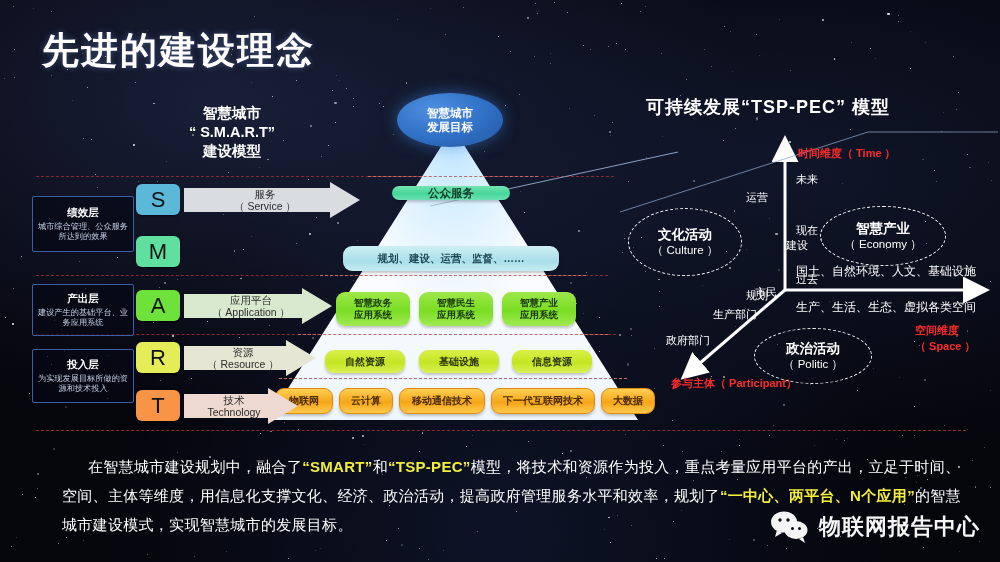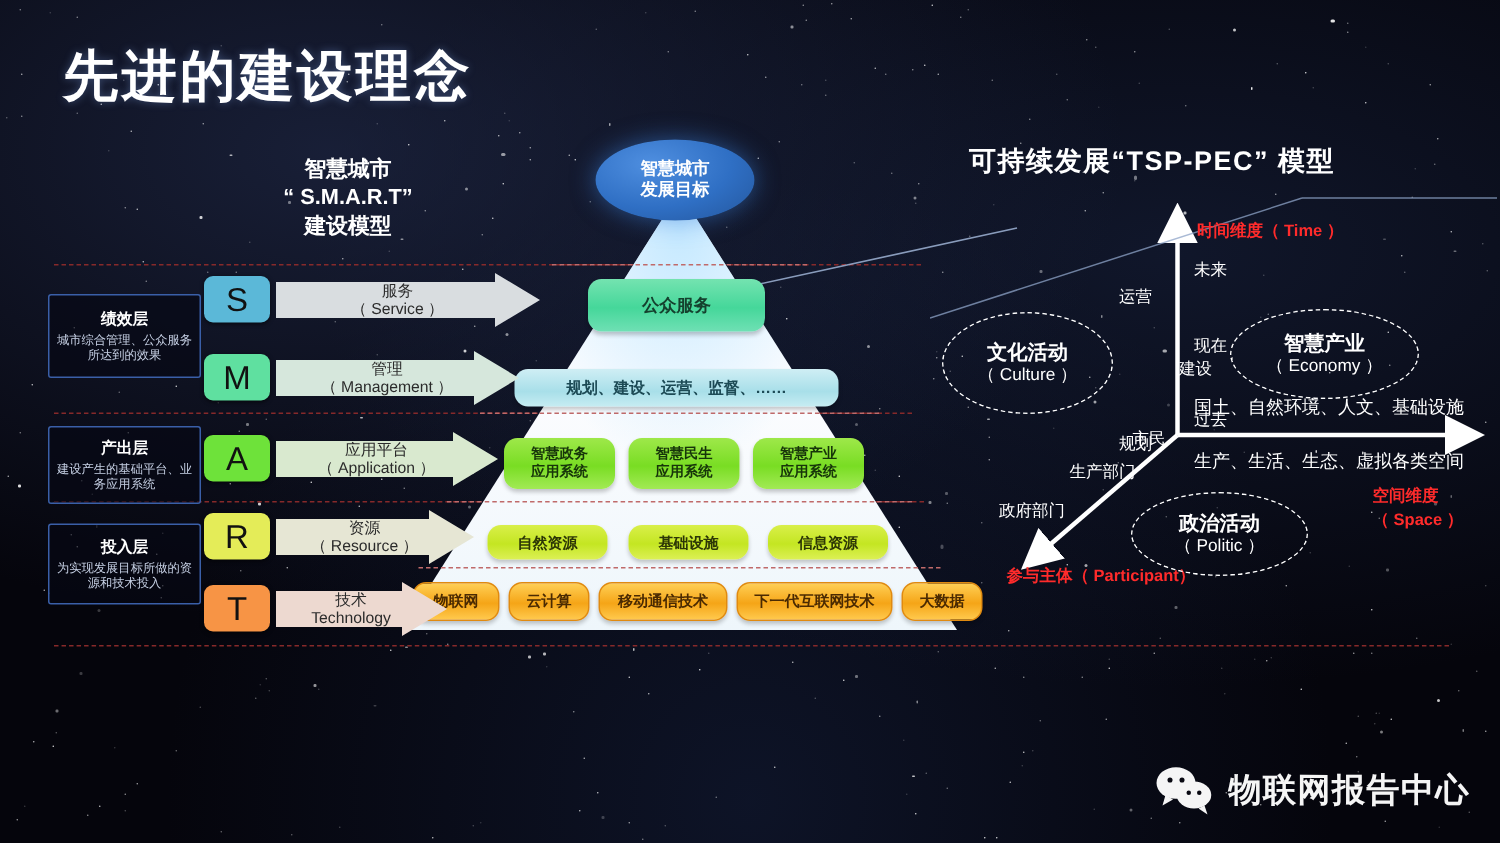--- a/index.html
+++ b/index.html
@@ -599,21 +599,21 @@
     <div>
       <div>智慧城市</div>
       <div>发展目标</div>
     </div>
   </div>
 
   <svg class="connector" width="250" height="60" viewBox="0 0 250 60">
     <line x1="0" y1="56" x2="248" y2="2" stroke="#9fb4d6" stroke-width="1.1" opacity=".85"></line>
   </svg>
 
-  <div class="cap cap-green" style="left:392px;top:186px;width:118px;height:35px;font-size:11.5px;">
+  <div class="cap cap-green" style="left:392px;top:186px;width:118px;height:14px;font-size:11.5px;">
     <span>公众服务</span>
   </div>
 
   <div class="cap cap-teal" style="left:343px;top:246px;width:216px;height:25px;font-size:10.5px;">
     <span>规划、建设、运营、监督、……</span>
   </div>
 
   <div class="cap cap-lime" style="left:336px;top:292px;width:74px;height:34px;font-size:9.5px;line-height:12px;">
     <div>
       <div>智慧政务</div>
@@ -672,26 +672,20 @@
     <span>R</span>
   </div>
   <div class="tile" style="left:136px;top:390px;background:#f79445;">
     <span>T</span>
   </div>
 
   <div class="arrowbar" style="left:184px;top:182px;width:176px;background:#d9dde0;clip-path:polygon(0 6px,146px 6px,146px 0,176px 18px,146px 36px,146px 30px,0 30px);">
     <div class="lbl">
       <div>服务</div>
       <div>（ Service ）</div>
-    </div>
-  </div>
-  <div class="arrowbar" style="left:184px;top:234px;width:162px;background:#d6e7dc;clip-path:polygon(0 6px,132px 6px,132px 0,162px 18px,132px 36px,132px 30px,0 30px);">
-    <div class="lbl">
-      <div>管理</div>
-      <div>（ Management ）</div>
     </div>
   </div>
   <div class="arrowbar" style="left:184px;top:288px;width:148px;background:#d9e9cf;clip-path:polygon(0 6px,118px 6px,118px 0,148px 18px,118px 36px,118px 30px,0 30px);">
     <div class="lbl">
       <div>应用平台</div>
       <div>（ Application ）</div>
     </div>
   </div>
   <div class="arrowbar" style="left:184px;top:340px;width:132px;background:#e6e6d4;clip-path:polygon(0 6px,102px 6px,102px 0,132px 18px,102px 36px,102px 30px,0 30px);">
     <div class="lbl">
@@ -766,20 +760,23 @@
     <div class="tsp-oval" style="left:200px;top:76px;width:124px;height:58px;">
       <div class="l1">智慧产业</div>
       <div class="l2">（ Economy ）</div>
     </div>
     <div class="tsp-oval" style="left:134px;top:198px;width:116px;height:54px;">
       <div class="l1">政治活动</div>
       <div class="l2">（ Politic ）</div>
     </div>
   </div>
 
+  <div class="para">
+    <span style="display:inline-block;width:26px;"></span><span>在智慧城市建设规划中，融合了</span><span class="hi">“SMART”</span><span>和</span><span class="hi">“TSP-PEC”</span><span>模型，将技术和资源作为投入，重点考量应用平台的产出，立足于时间、空间、主体等维度，用信息化支撑文化、经济、政治活动，提高政府管理服务水平和效率，规划了</span><span class="hi">“一中心、两平台、N个应用”</span><span>的智慧城市建设模式，实现智慧城市的发展目标。</span>
+  </div>
 
   <div class="watermark">
     <div class="wm-logo">
       <svg width="40" height="34" viewBox="0 0 40 34">
         <ellipse cx="14" cy="12" rx="13" ry="10.5" fill="#ffffff"></ellipse>
         <polygon points="7,20 5,27 12,23" fill="#ffffff"></polygon>
         <circle cx="10" cy="10" r="1.7" fill="#0a0a12"></circle>
         <circle cx="18" cy="10" r="1.7" fill="#0a0a12"></circle>
         <ellipse cx="26" cy="20" rx="11.5" ry="9" fill="#ffffff"></ellipse>
         <polygon points="33,27 35,33 29,29" fill="#ffffff"></polygon>

